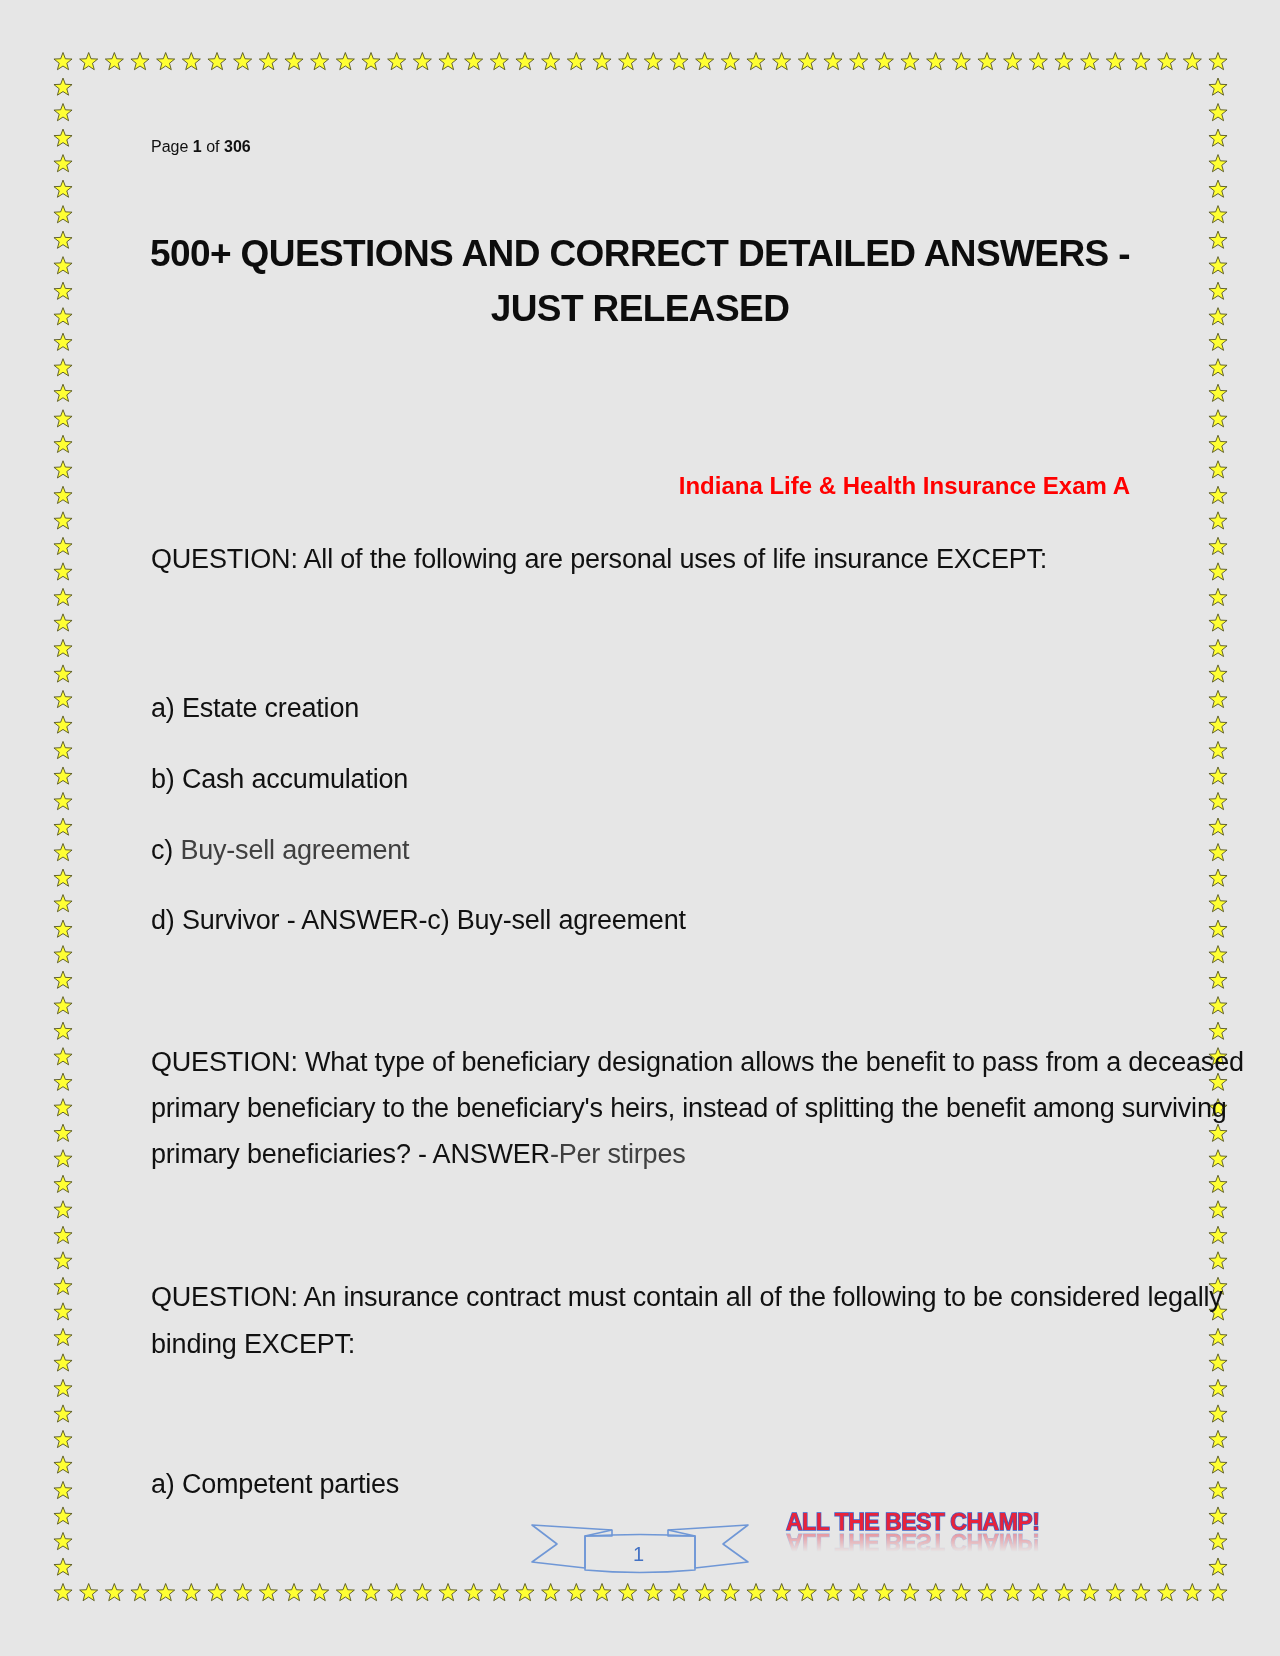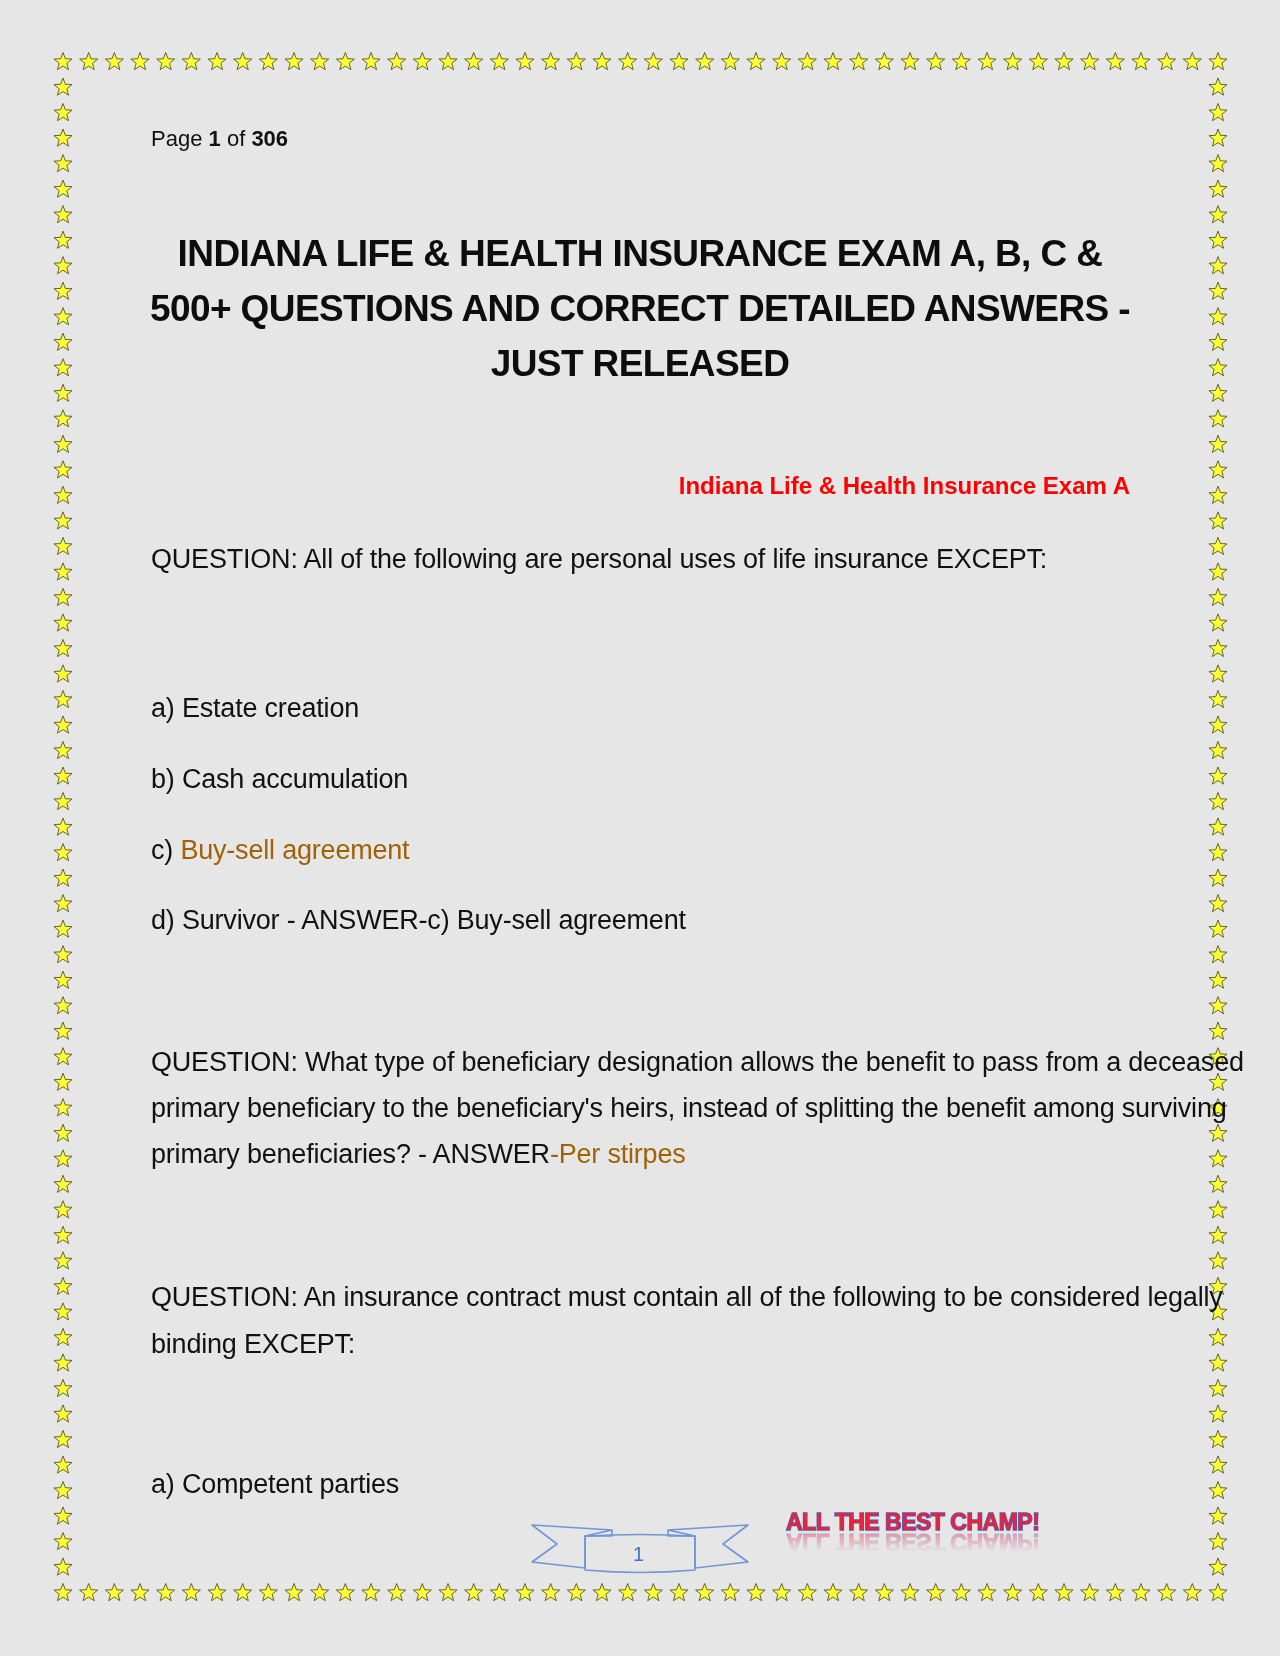--- a/index.html
+++ b/index.html
@@ -4,35 +4,35 @@
   <style>
     html, body { margin: 0; padding: 0; }
     body {
       width: 1280px; height: 1656px; position: relative; overflow: hidden;
       background: #e6e6e6;
       font-family: "Liberation Sans", "DejaVu Sans", sans-serif;
       color: #111;
     }
     .star-border { position: absolute; left: 0; top: 0; width: 1280px; height: 1656px; pointer-events: none; }
     .abs { position: absolute; white-space: nowrap; }
-    .page-indicator { left: 151px; top: 126px; font-size: 22px; line-height: 26px; }
+    .page-indicator { left: 151px; top: 134px; font-size: 16px; line-height: 26px; }
     .page-indicator b { font-weight: bold; }
     .title {
       position: absolute; left: 150px; width: 980px; top: 226px;
       text-align: center; font-weight: bold; font-size: 37px; line-height: 55px;
       letter-spacing: -0.6px; color: #0d0d0d;
     }
     .title div { white-space: nowrap; }
     .section-heading {
       position: absolute; left: 150px; width: 980px; top: 472px;
       text-align: right; font-weight: bold; font-size: 24px; line-height: 28px;
       color: #ff0000;
     }
     .body-line { position: absolute; left: 151px; font-size: 27px; line-height: 26px; white-space: nowrap; color: #111; letter-spacing: -0.2px; }
-    .red { color: #a16207; }
+    .red { color: #404040; }
     .ribbon { position: absolute; left: 530px; top: 1515px; width: 220px; height: 64px; }
     .ribbon-num {
       position: absolute; left: 585px; top: 1542px; width: 107px; text-align: center;
       font-size: 20px; line-height: 24px; color: #4472c4;
     }
     .champ-wrap { position: absolute; left: 784px; top: 1505px; width: 260px; height: 60px; }
   </style>
 </head>
 <body>
 
@@ -245,21 +245,20 @@
     <path d="M1218.00 1506.95L1220.35 1513.21L1227.04 1513.51L1221.80 1517.69L1223.58 1524.14L1218.00 1520.45L1212.42 1524.14L1214.20 1517.69L1208.96 1513.51L1215.65 1513.21Z" fill="#ffff33" stroke="#555522" stroke-width="0.9" stroke-linejoin="round"></path>
     <path d="M63.00 1532.47L65.35 1538.73L72.04 1539.03L66.80 1543.20L68.58 1549.65L63.00 1545.97L57.42 1549.65L59.20 1543.20L53.96 1539.03L60.65 1538.73Z" fill="#ffff33" stroke="#555522" stroke-width="0.9" stroke-linejoin="round"></path>
     <path d="M1218.00 1532.47L1220.35 1538.73L1227.04 1539.03L1221.80 1543.20L1223.58 1549.65L1218.00 1545.97L1212.42 1549.65L1214.20 1543.20L1208.96 1539.03L1215.65 1538.73Z" fill="#ffff33" stroke="#555522" stroke-width="0.9" stroke-linejoin="round"></path>
     <path d="M63.00 1557.98L65.35 1564.25L72.04 1564.55L66.80 1568.72L68.58 1575.17L63.00 1571.48L57.42 1575.17L59.20 1568.72L53.96 1564.55L60.65 1564.25Z" fill="#ffff33" stroke="#555522" stroke-width="0.9" stroke-linejoin="round"></path>
     <path d="M1218.00 1557.98L1220.35 1564.25L1227.04 1564.55L1221.80 1568.72L1223.58 1575.17L1218.00 1571.48L1212.42 1575.17L1214.20 1568.72L1208.96 1564.55L1215.65 1564.25Z" fill="#ffff33" stroke="#555522" stroke-width="0.9" stroke-linejoin="round"></path>
   </svg>
 
 <div class="abs page-indicator"><span>Page</span> <b>1</b> <span>of</span> <b>306</b></div>
 
 <div class="title">
-  <div>INDIANA LIFE &amp; HEALTH INSURANCE EXAM A, B, C &amp;</div>
   <div>500+ QUESTIONS AND CORRECT DETAILED ANSWERS -</div>
   <div>JUST RELEASED</div>
 </div>
 
 <div class="section-heading">Indiana Life &amp; Health Insurance Exam A</div>
 
 <div class="body-line" style="top:546px">QUESTION: All of the following are personal uses of life insurance EXCEPT:</div>
 <div class="body-line" style="top:695px"><span>a) </span><span>Estate creation</span></div>
 <div class="body-line" style="top:766px"><span>b) </span><span>Cash accumulation</span></div>
 <div class="body-line" style="top:837px"><span>c) </span><span class="red">Buy-sell agreement</span></div>

